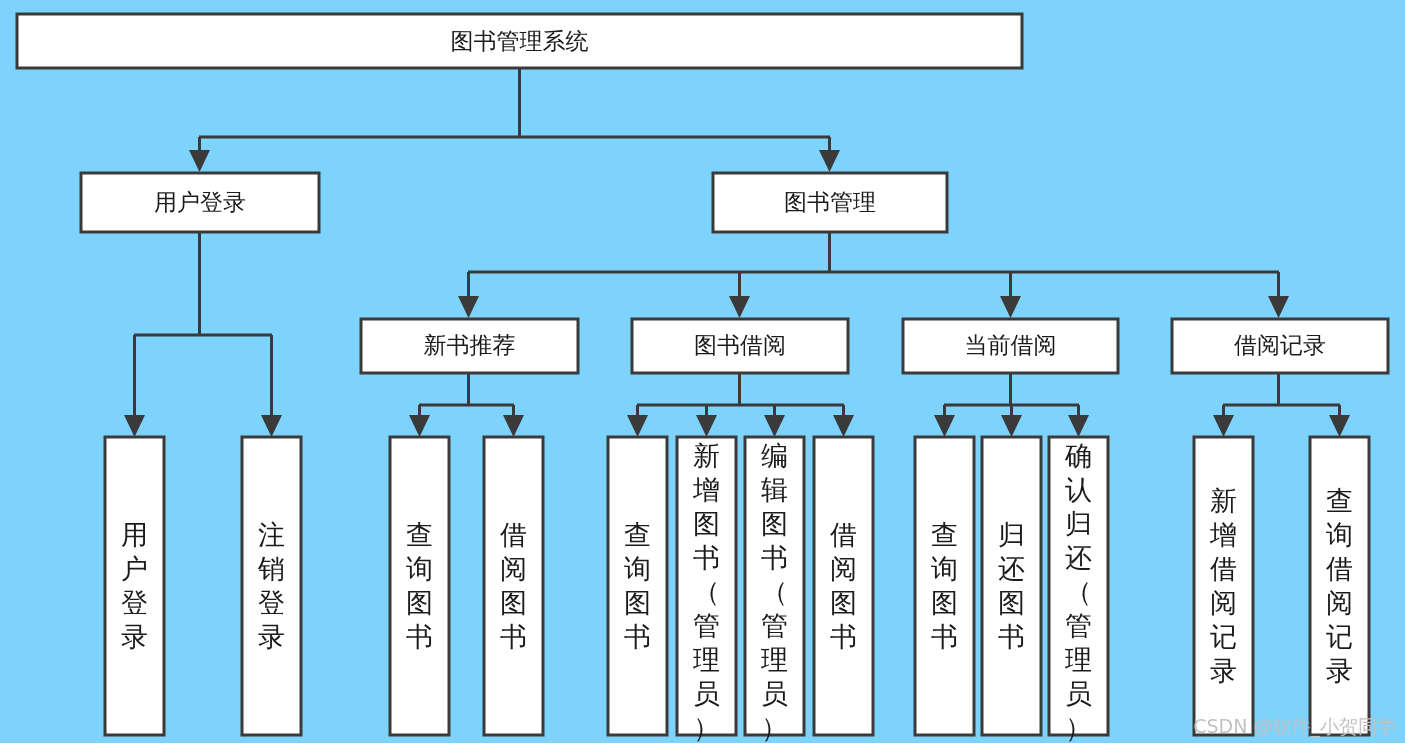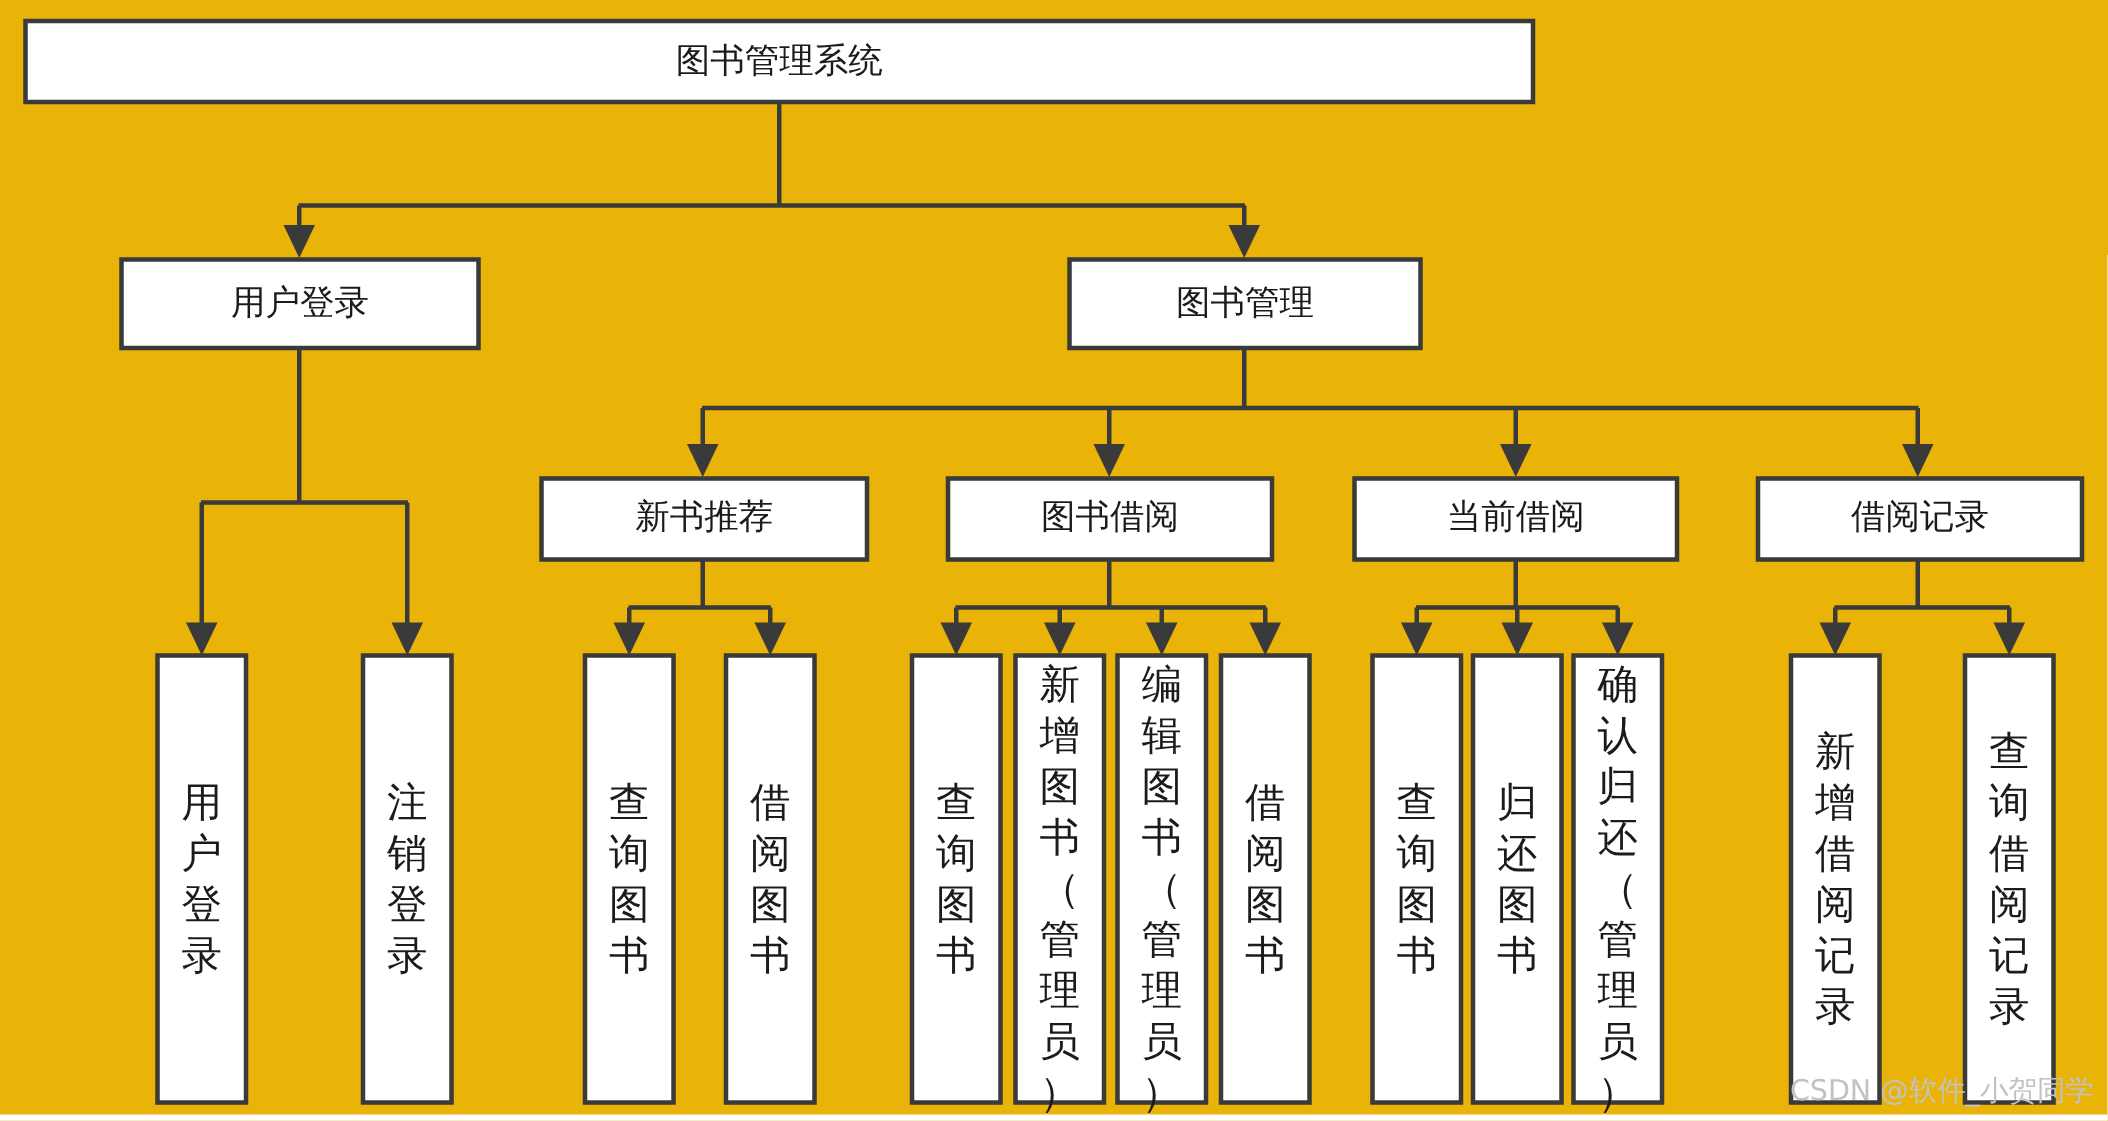--- a/index.html
+++ b/index.html
@@ -11,21 +11,21 @@
   body {
     width: 1405px;
     height: 747px;
     overflow: hidden;
     font-family: "DejaVu Sans", "Liberation Sans", sans-serif;
   }
   #diagram-root {
     position: relative;
     width: 1405px;
     height: 743px;
-    background: #eab308;
+    background: #7dd3fc;
   }
   svg#tree-svg {
     position: absolute;
     left: 0;
     top: 0;
     width: 1405px;
     height: 747px;
     display: block;
   }
   .node-rect {

